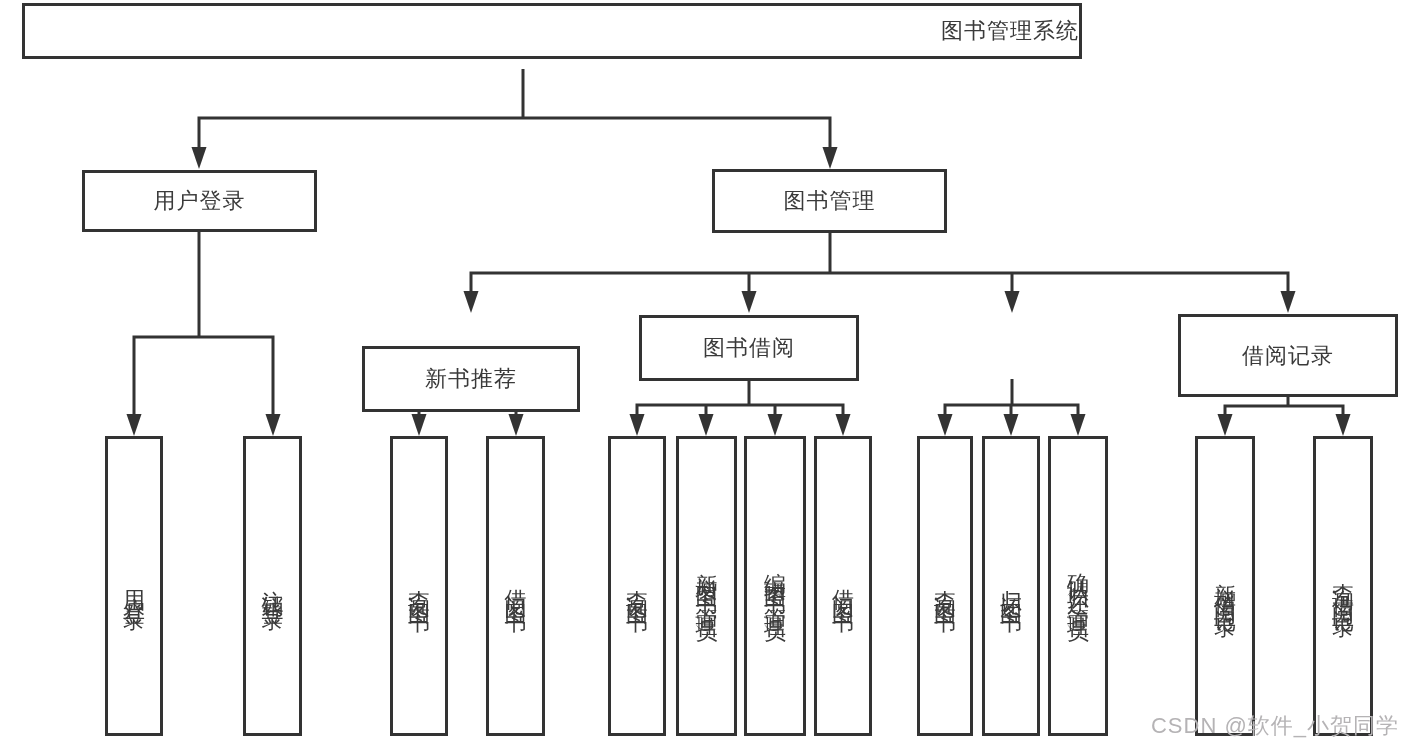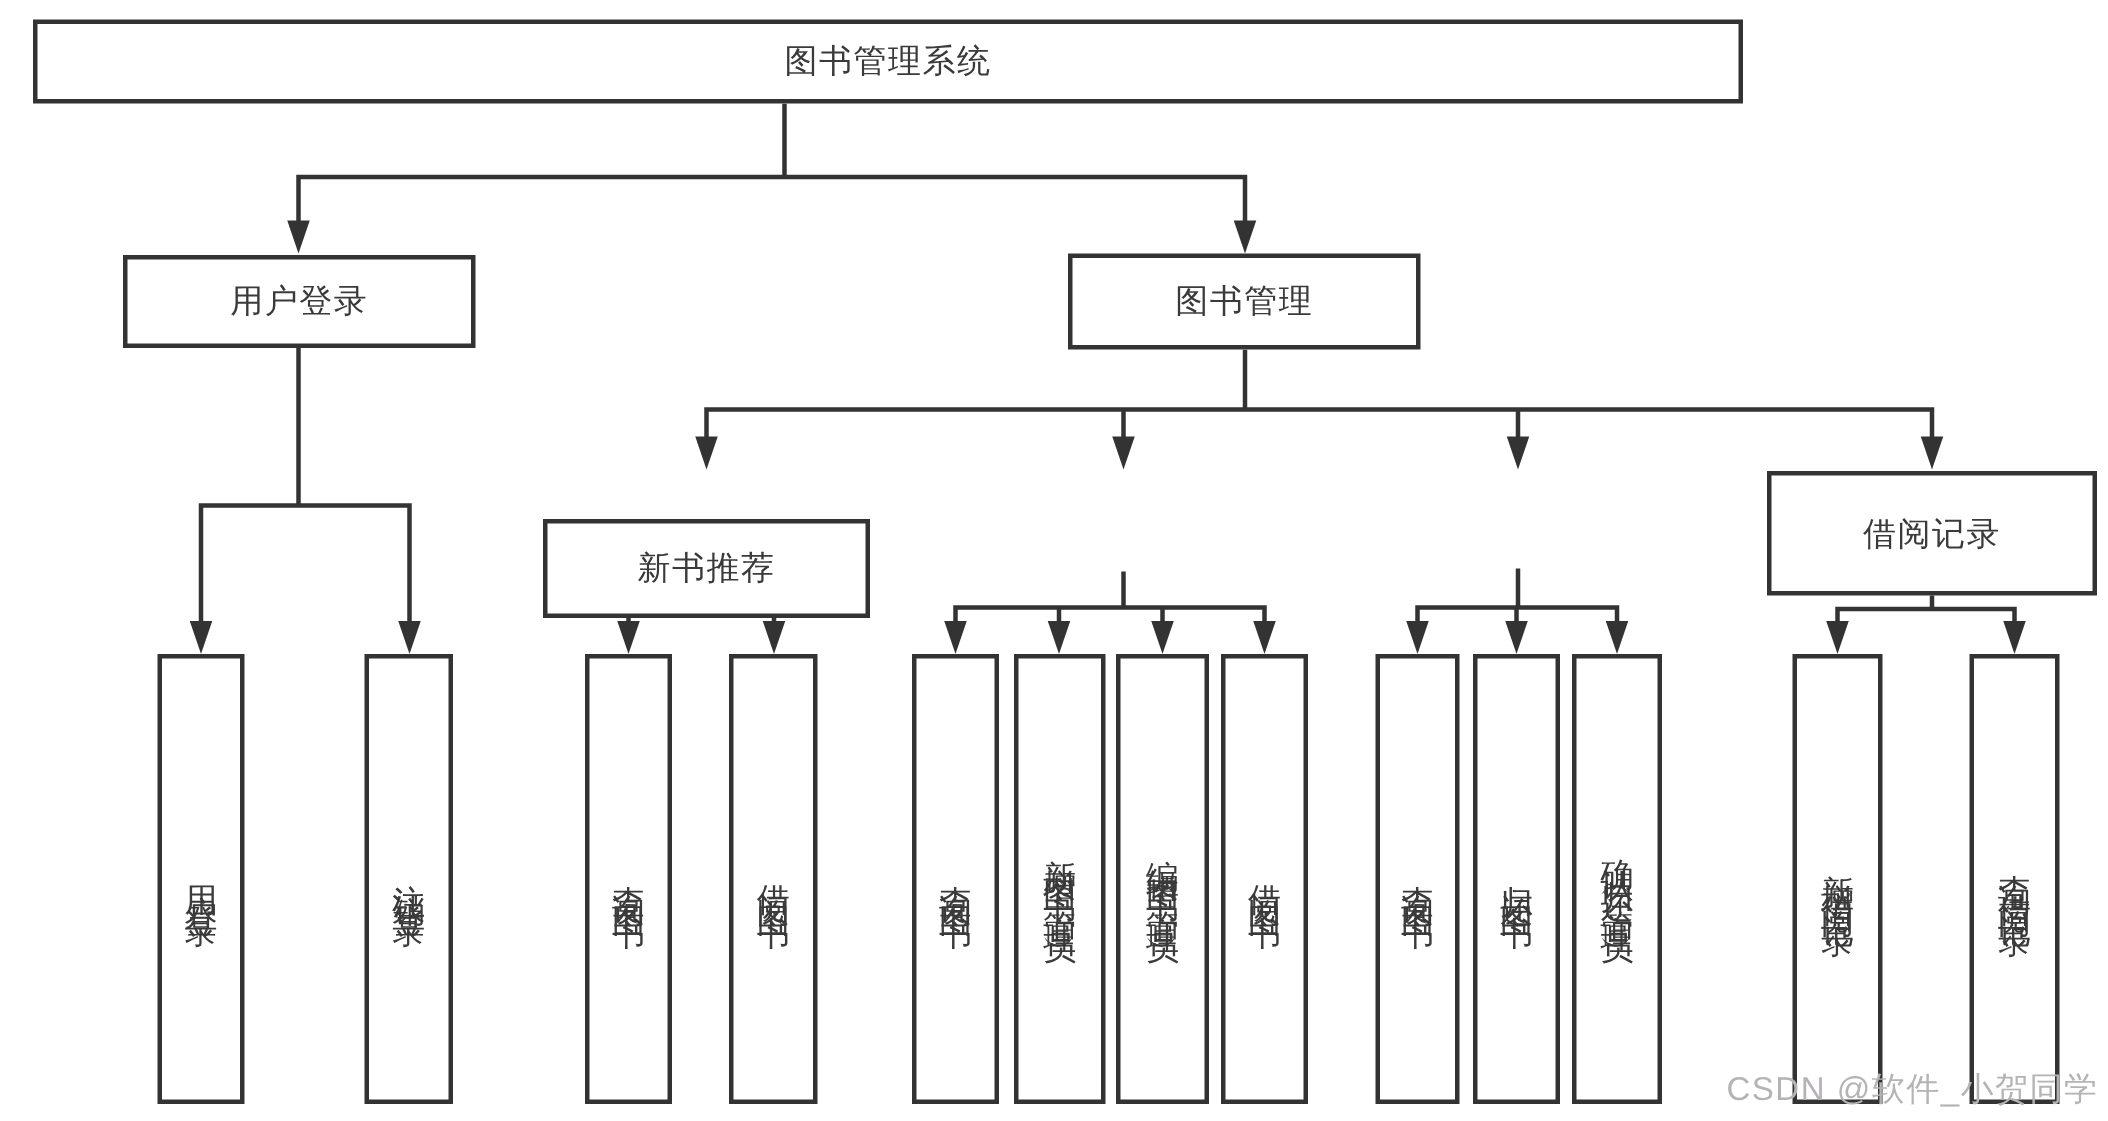--- a/index.html
+++ b/index.html
@@ -91,33 +91,36 @@
       <polygon points="767.5,414 782.5,414 775,436"></polygon>
       <polygon points="835.5,414 850.5,414 843,436"></polygon>
       <polygon points="937.5,414 952.5,414 945,436"></polygon>
       <polygon points="1003.5,414 1018.5,414 1011,436"></polygon>
       <polygon points="1070.5,414 1085.5,414 1078,436"></polygon>
       <polygon points="1217.5,414 1232.5,414 1225,436"></polygon>
       <polygon points="1335.5,414 1350.5,414 1343,436"></polygon>
     </g>
   </svg>
 
-  <div class="node h" style="left:22px; top:13px; width:1140px; height:56px;">
+  <div class="node h" style="left:22px; top:3px; width:1060px; height:56px;justify-content:flex-end;">
     <span>图书管理系统</span>
   </div>
 
   <div class="node h" style="left:82px; top:170px; width:235px; height:62px;">
     <span>用户登录</span>
   </div>
   <div class="node h" style="left:712px; top:169px; width:235px; height:64px;">
     <span>图书管理</span>
   </div>
 
   <div class="node h" style="left:362px; top:315px; width:218px; height:66px;margin-top:31px;">
     <span>新书推荐</span>
+  </div>
+  <div class="node h" style="left:639px; top:315px; width:220px; height:66px;">
+    <span>图书借阅</span>
   </div>
   <div class="node h" style="left:1178px; top:314px; width:220px; height:83px;">
     <span>借阅记录</span>
   </div>
 
   <div class="node v" style="left:105px; top:436px; width:58px; height:300px;">
     <span>用户登录</span>
   </div>
   <div class="node v" style="left:243px; top:436px; width:59px; height:300px;">
     <span>注销登录</span>

